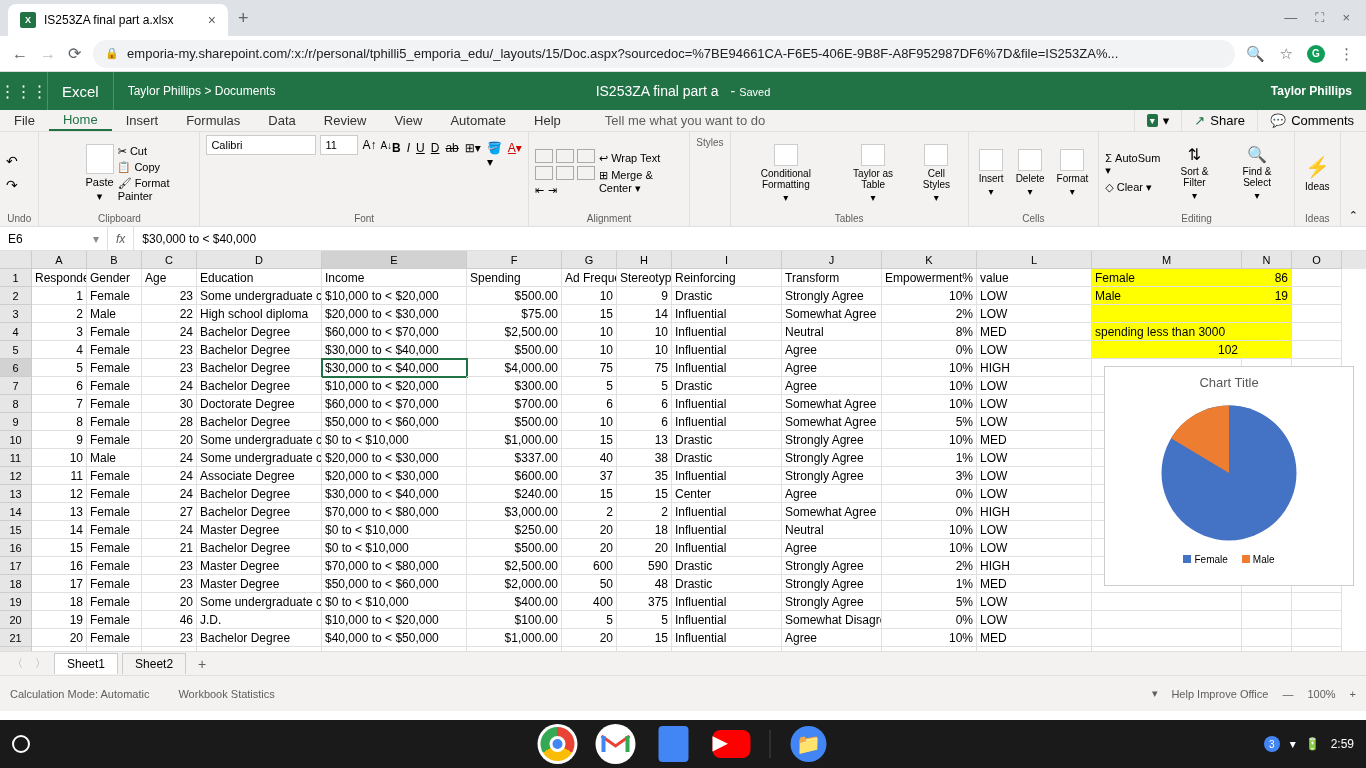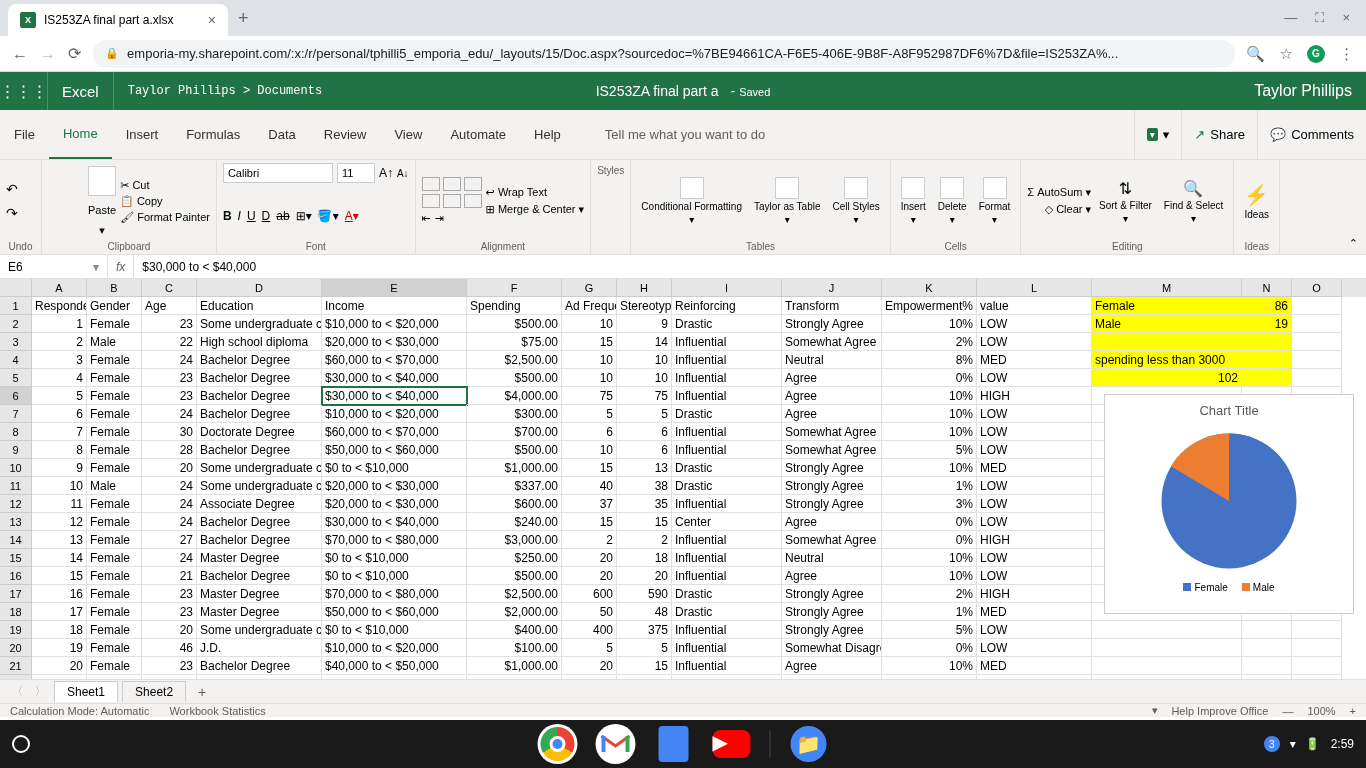--- a/index.html
+++ b/index.html
@@ -17,58 +17,58 @@
 .nav-btn { font-size: 16px; color: #5f6368; }
 .url-input { flex: 1; height: 28px; background: #f1f3f4; border-radius: 14px; display: flex; align-items: center; padding: 0 12px; font-size: 13px; color: #202124; gap: 8px; }
 .lock { font-size: 11px; }
 .url-actions { display: flex; gap: 14px; align-items: center; color: #5f6368; font-size: 15px; }
 .g-circle { width: 18px; height: 18px; background: #0f9d58; border-radius: 50%; display: flex; align-items: center; justify-content: center; color: #fff; font-size: 10px; font-weight: bold; }
 
 
 .excel-header { height: 38px; background: #217346; display: flex; align-items: center; color: #fff; font-size: 13px; padding: 0; }
 .app-launcher { width: 48px; height: 38px; display: flex; align-items: center; justify-content: center; font-size: 16px; border-right: 1px solid rgba(255,255,255,0.2); }
 .excel-label { padding: 0 14px; font-size: 15px; border-right: 1px solid rgba(255,255,255,0.2); height: 100%; display: flex; align-items: center; }
-.breadcrumb { padding: 0 14px; font-size: 12px; font-family: Liberation Mono, monospace; }
+.breadcrumb { padding: 0 14px; font-size: 12px; }
 .doc-title-area { position: absolute; left: 50%; transform: translateX(-50%); display: flex; align-items: center; gap: 12px; font-size: 14px; }
 .saved { font-size: 11px; }
-.user-name { margin-left: auto; padding: 0 14px; font-size: 16px; }
-
-
-.ribbon-tabs { height: 50px; background: #f3f2f1; display: flex; align-items: stretch; border-bottom: 1px solid #e1dfdd; font-size: 13px; }
+.user-name { margin-left: auto; padding: 0 14px; font-size: 12px; font-weight: bold; }
+
+
+.ribbon-tabs { height: 22px; background: #f3f2f1; display: flex; align-items: stretch; border-bottom: 1px solid #e1dfdd; font-size: 13px; }
 .ribbon-tab { padding: 0 14px; display: flex; align-items: center; color: #323130; cursor: pointer; }
 .ribbon-tab.active { color: #217346; border-bottom: 2px solid #217346; }
 .tell-me { color: #605e5c; margin-left: 30px; display: flex; align-items: center; }
 .ribbon-right { margin-left: auto; display: flex; align-items: center; gap: 0; }
 .rb-btn { padding: 0 12px; height: 100%; display: flex; align-items: center; gap: 5px; border-left: 1px solid #e1dfdd; font-size: 13px; }
 .share-ic { color: #217346; }
 .comments-ic { color: #217346; }
 
 
 .ribbon { height: 95px; background: #f3f2f1; display: flex; border-bottom: 1px solid #e1dfdd; font-size: 11px; }
 .rgroup { border-right: 1px solid #e1dfdd; display: flex; flex-direction: column; padding: 3px 6px 0; }
 .rgroup-body { flex: 1; display: flex; align-items: center; gap: 4px; }
 .rgroup-label { text-align: center; font-size: 10px; color: #605e5c; padding: 2px 0; }
 .undo-redo { width: 42px; }
 .ur-stack { display: flex; flex-direction: column; gap: 8px; font-size: 14px; align-items: center; }
-.paste-btn { display: flex; flex-direction: column; align-items: center; gap: 8px; font-size: 11px; padding-left: 40px; }
+.paste-btn { display: flex; flex-direction: column; align-items: center; gap: 2px; font-size: 11px; padding-left: 40px; }
 .paste-ic { width: 28px; height: 30px; background: #fff; border: 1px solid #ccc; position: relative; }
 .clip-list { display: flex; flex-direction: column; gap: 3px; font-size: 11px; }
 .font-select { width: 110px; height: 20px; border: 1px solid #ccc; background: #fff; font-size: 11px; padding: 0 4px; }
 .size-select { width: 38px; height: 20px; border: 1px solid #ccc; background: #fff; font-size: 11px; padding: 0 4px; }
 .font-row { display: flex; gap: 4px; align-items: center; }
 .font-btns { display: flex; gap: 6px; font-size: 12px; margin-top: 6px; }
 .b { font-weight: bold; } .i { font-style: italic; } .u { text-decoration: underline; }
 .align-grid { display: grid; grid-template-columns: repeat(3, 18px); gap: 3px; font-size: 10px; }
 .abox { border: 1px solid #aaa; height: 14px; }
 .merge-row { display: flex; flex-direction: column; gap: 4px; font-size: 11px; }
 .num-select { width: 120px; height: 20px; border: 1px solid #ccc; background: #fff; font-size: 11px; padding: 0 4px; }
 .num-btns { display: flex; gap: 8px; font-size: 12px; margin-top: 6px; }
 .big-btn { display: flex; flex-direction: column; align-items: center; font-size: 10px; gap: 2px; padding: 0 4px; text-align: center; }
 .big-ic { width: 24px; height: 22px; background: #fff; border: 1px solid #ccc; }
-.edit-list { display: flex; flex-direction: column; gap: 4px; font-size: 11px; align-items: flex-end; }
+.edit-list { display: flex; flex-direction: column; gap: 4px; font-size: 11px; }
 
 
 .formula-bar { height: 24px; background: #fff; border-bottom: 1px solid #e1dfdd; display: flex; align-items: center; font-size: 12px; }
 .name-box { width: 108px; border-right: 1px solid #e1dfdd; padding: 0 8px; height: 100%; display: flex; align-items: center; }
 .fx-label { padding: 0 8px; font-style: italic; color: #605e5c; border-right: 1px solid #e1dfdd; height: 100%; display: flex; align-items: center; }
 .formula-input { flex: 1; padding: 0 8px; }
 
 
 .grid-area { position: relative; height: 400px; overflow: hidden; background: #fff; }
 .col-headers { display: flex; background: #e6e6e6; height: 18px; font-size: 11px; }
@@ -100,21 +100,21 @@
 .lsw { width: 8px; height: 8px; display: inline-block; margin-right: 3px; }
 
 
 .sheet-tabs { height: 24px; background: #f3f2f1; border-top: 1px solid #e1dfdd; display: flex; align-items: center; font-size: 12px; padding: 0 8px; gap: 4px; }
 .st-nav { color: #a19f9d; font-size: 11px; padding: 0 4px; }
 .st { padding: 3px 12px; background: #fff; border: 1px solid #ccc; border-bottom: none; }
 .st.inactive { background: #f3f2f1; }
 .st-add { font-size: 14px; color: #605e5c; padding: 0 8px; }
 
 
-.status-bar { height: 14px; background: #f3f2f1; border-top: 1px solid #e1dfdd; display: flex; align-items: center; font-size: 11px; padding: 0 10px; color: #605e5c; }
+.status-bar { height: 36px; background: #f3f2f1; border-top: 1px solid #e1dfdd; display: flex; align-items: center; font-size: 11px; padding: 0 10px; color: #605e5c; }
 .status-right { margin-left: auto; display: flex; gap: 14px; align-items: center; }
 
 
 .taskbar { position: absolute; bottom: 0; left: 0; right: 0; height: 48px; background: #1a1a1a; display: flex; align-items: center; padding: 0 12px; }
 .tb-start { width: 18px; height: 18px; border: 2px solid #fff; border-radius: 50%; }
 .tb-center { position: absolute; left: 50%; transform: translateX(-50%); display: flex; gap: 18px; align-items: center; }
 .tb-ic { width: 40px; height: 40px; border-radius: 50%; display: flex; align-items: center; justify-content: center; font-size: 20px; }
 .chrome-ic { background: #fff; }
 .chrome-body { position: relative; width: 34px; height: 34px; border-radius: 50%; background: conic-gradient(#ea4335 0 120deg,#fbbc05 120deg 240deg,#34a853 240deg); display:flex;align-items:center;justify-content:center;}
 .chrome-inner { width:16px;height:16px;background:#4285f4;border-radius:50%;border:3px solid #fff;}
@@ -212,21 +212,21 @@
         </div>
       <div class="clip-list">
         <span>✂ <span>Cut</span></span>
         <span>📋 <span>Copy</span></span>
         <span>🖌 <span>Format Painter</span></span>
       </div>
     </div>
     <div class="rgroup-label">Clipboard</div>
   </div>
   <div class="rgroup">
-    <div class="rgroup-body" style="flex-direction:column;align-items:flex-start;gap:20px">
+    <div class="rgroup-body" style="flex-direction:row;align-items:flex-start;gap:0">
       <div class="font-row">
         <input class="font-select" value="Calibri" style="">
         <input class="size-select" value="11" style="">
         <span style="font-size:12px">A↑</span>
         <span style="font-size:10px">A↓</span>
       </div>
       <div class="font-btns">
         <span class="b">B</span>
         <span class="i">I</span>
         <span class="u">U</span>
@@ -753,21 +753,21 @@
 <div class="sheet-tabs">
   <span class="st-nav">〈</span>
   <span class="st-nav">〉</span>
   <div class="st">Sheet1</div>
   <div class="st inactive">Sheet2</div>
   <span class="st-add">+</span>
 </div>
 
 <div class="status-bar">
   <span>Calculation Mode: Automatic</span>
-  <span style="margin-left:20px">Workbook Statistics</span>
+  <span style="margin-left:29px">Workbook Statistics</span>
   <div class="status-right">
     <span>▾</span>
     <span>Help Improve Office</span>
     <span>—</span>
     <span>100%</span>
     <span>+</span>
   </div>
 </div>
 
 <div class="taskbar">

